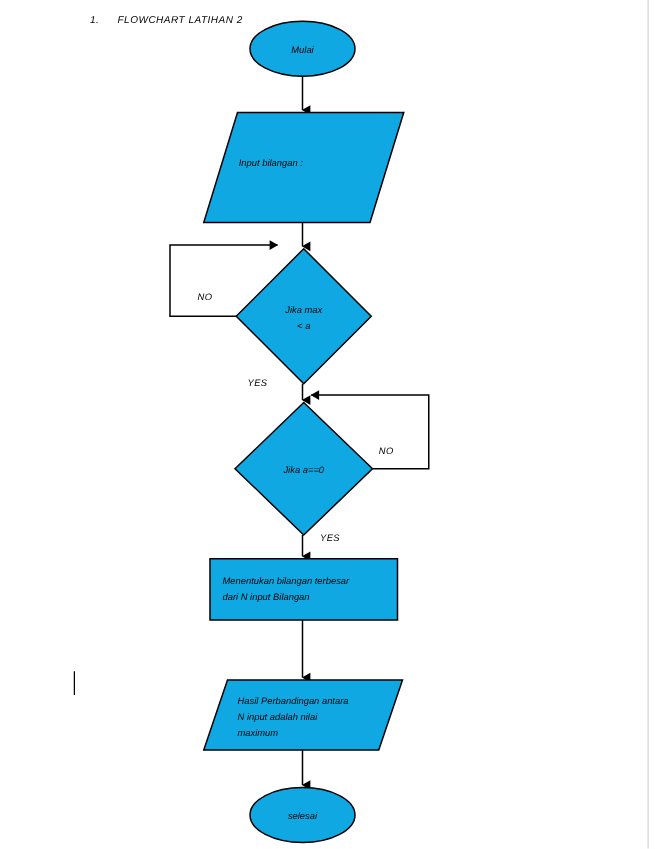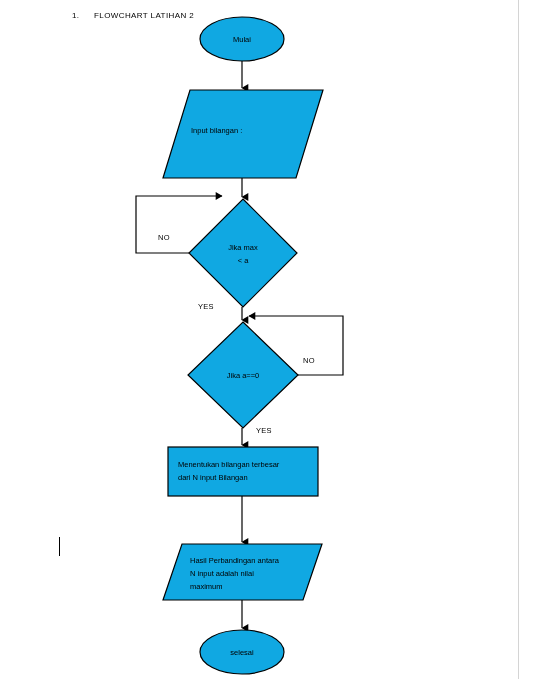--- a/index.html
+++ b/index.html
@@ -11,20 +11,21 @@
   body {
     font-family: "Liberation Sans", sans-serif;
     color: #000000;
   }
   #page {
     position: relative;
     width: 535px;
     height: 679px;
     background: #ffffff;
     overflow: hidden;
+    font-style: italic;
   }
   
   #page-edge-rule {
     position: absolute;
     top: 0;
     right: 16px;
     width: 1px;
     height: 679px;
     background: #d4d4d4;
   }

